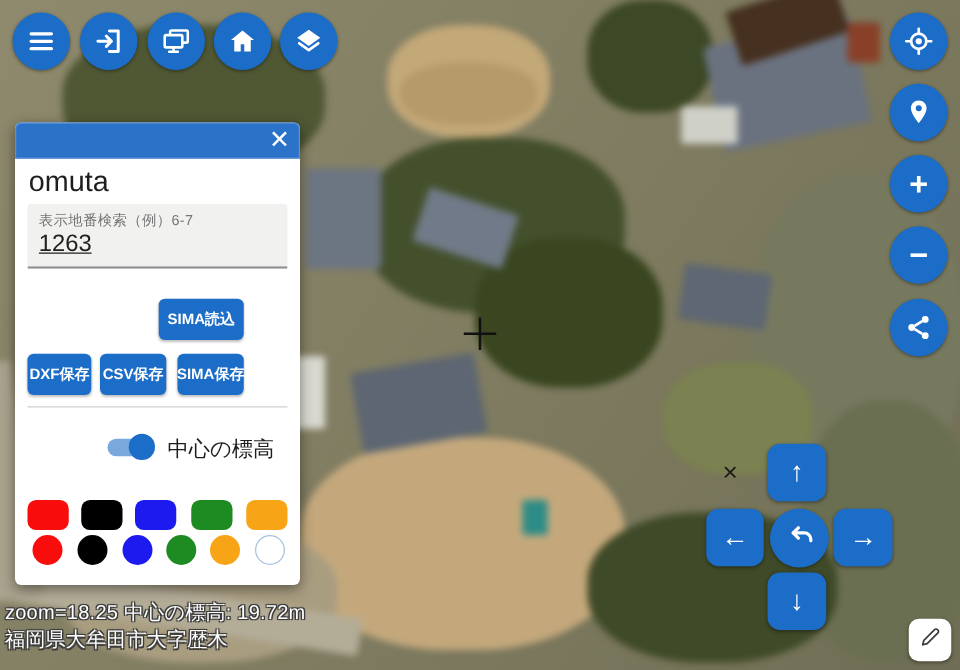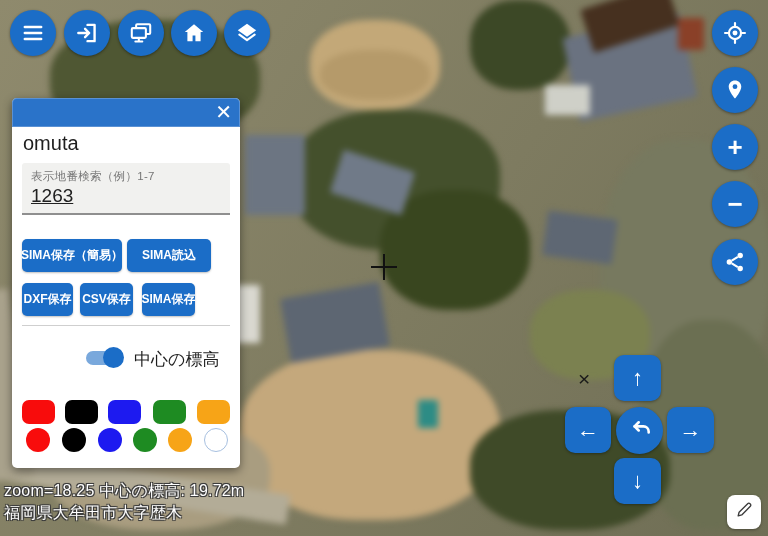--- a/index.html
+++ b/index.html
@@ -27,21 +27,21 @@
     background:#fff;border-radius:5px;box-shadow:0 3px 10px rgba(0,0,0,.45);
   }
   #panel-header{
     position:absolute;left:0;top:0;right:0;height:29px;background:#2a73c9;
     border-radius:5px 5px 0 0;box-shadow:inset 0 0 0 1px rgba(130,170,220,.55);
   }
   #panel-close{
     position:absolute;right:8px;top:3px;color:#fff;font-size:20px;font-weight:700;
     cursor:pointer;line-height:22px;
   }
-  #panel-title{position:absolute;left:11px;top:34px;font-size:20px;color:#1e1e1e;}
+  #panel-title{position:absolute;left:11px;top:34px;font-size:23px;color:#1e1e1e;}
   #search-box{
     position:absolute;left:10px;top:65px;width:208px;height:52px;box-sizing:border-box;
     background:#f1f1ef;border-bottom:2px solid #8f8f8f;border-radius:3px 3px 0 0;
     padding:6px 9px 0 9px;cursor:text;
   }
   #search-label{font-size:11.5px;color:#757575;letter-spacing:.3px;}
   #search-input{
     display:block;width:100%;border:0;outline:0;background:transparent;
     font-size:19px;color:#212121;padding:1px 0 0 0;font-family:inherit;text-decoration:underline;
   }
@@ -198,26 +198,25 @@
     </span>
 </div>
 
 <div id="panel">
   <div id="panel-header">
     <span id="panel-close">✕</span>
   </div>
   <div id="panel-title">omuta</div>
 
   <div id="search-box">
-    <div id="search-label">表示地番検索（例）1-7</div>
+    <div id="search-label">表示地番検索（例）6-7</div>
     <input id="search-input" value="1263" style="">
   </div>
 
-  <button class="pbtn" style="left:10px;top:141px;width:100px;height:33px;">SIMA保存（簡易）</button>
-  <button class="pbtn" style="left:115px;top:141px;width:84px;height:33px;">SIMA読込</button>
+  <button class="pbtn" style="left:115px;top:141px;width:68px;height:33px;">SIMA読込</button>
 
   <button class="pbtn" style="left:10px;top:185px;width:51px;height:33px;">DXF保存</button>
   <button class="pbtn" style="left:68px;top:185px;width:53px;height:33px;">CSV保存</button>
   <button class="pbtn" style="left:130px;top:185px;width:53px;height:33px;">SIMA保存</button>
 
   <div class="divider" style="top:227px;"></div>
 
 
   <div id="toggle">
     <div id="toggle-track"></div>

